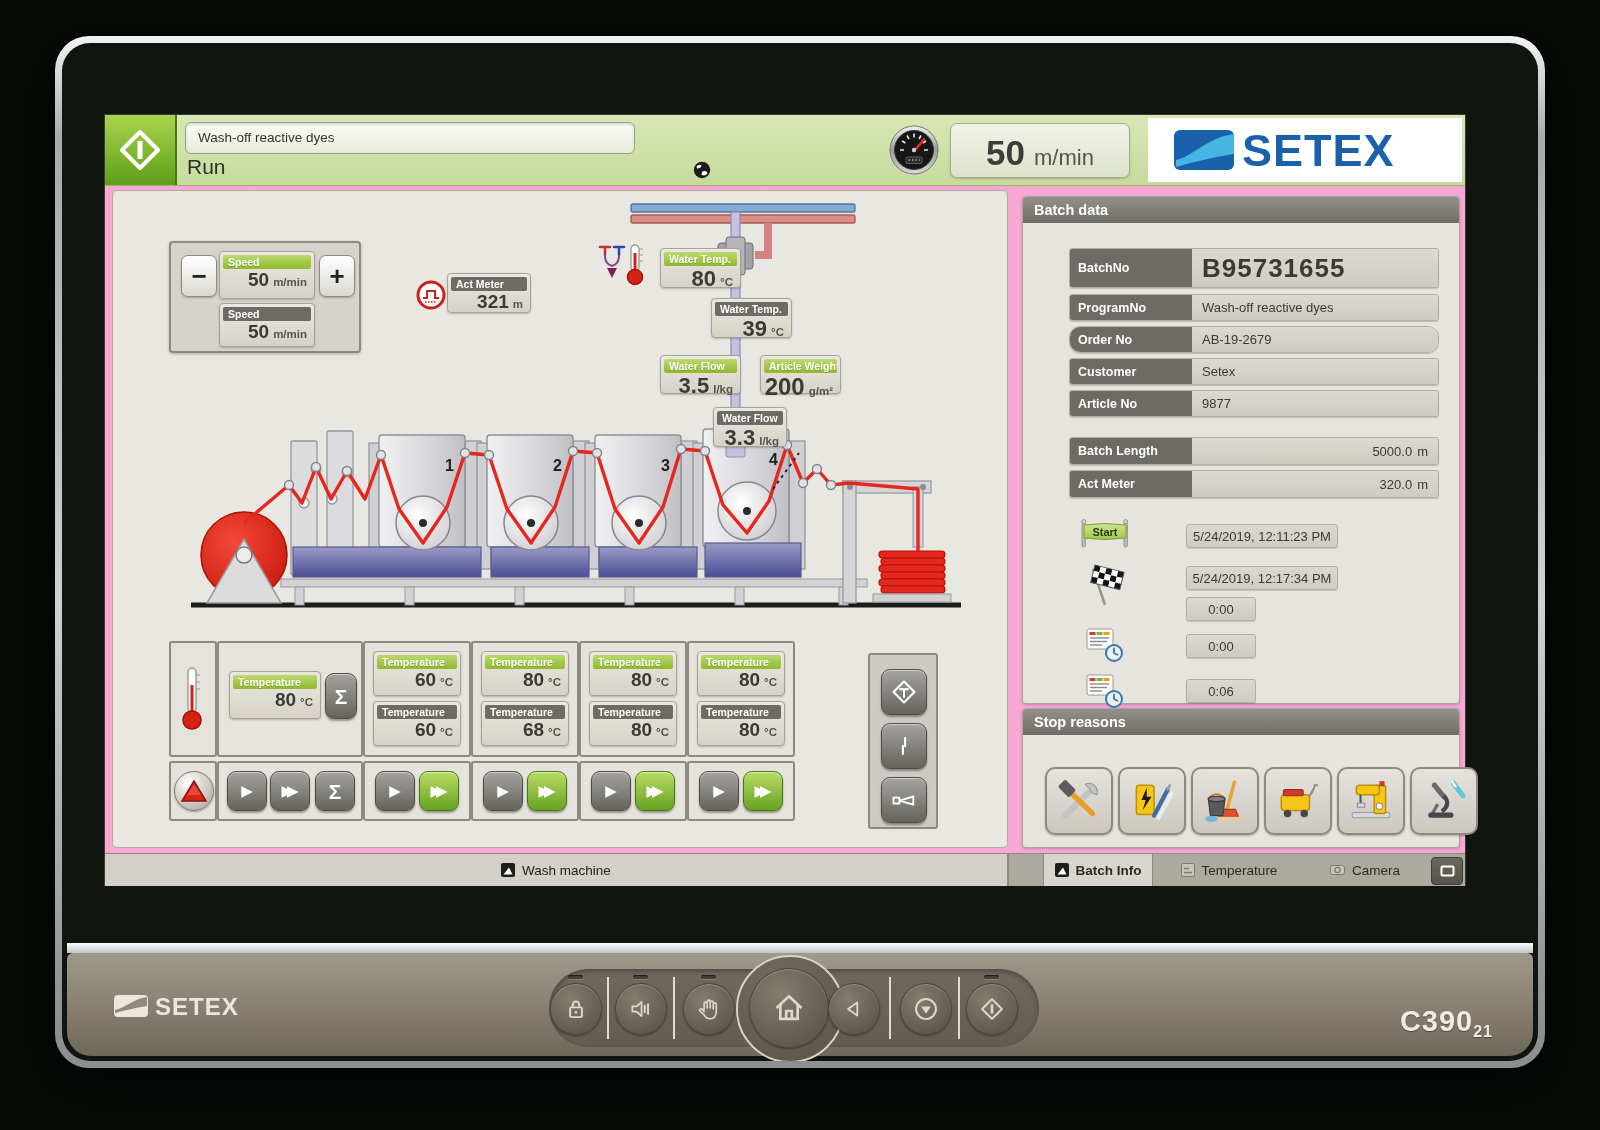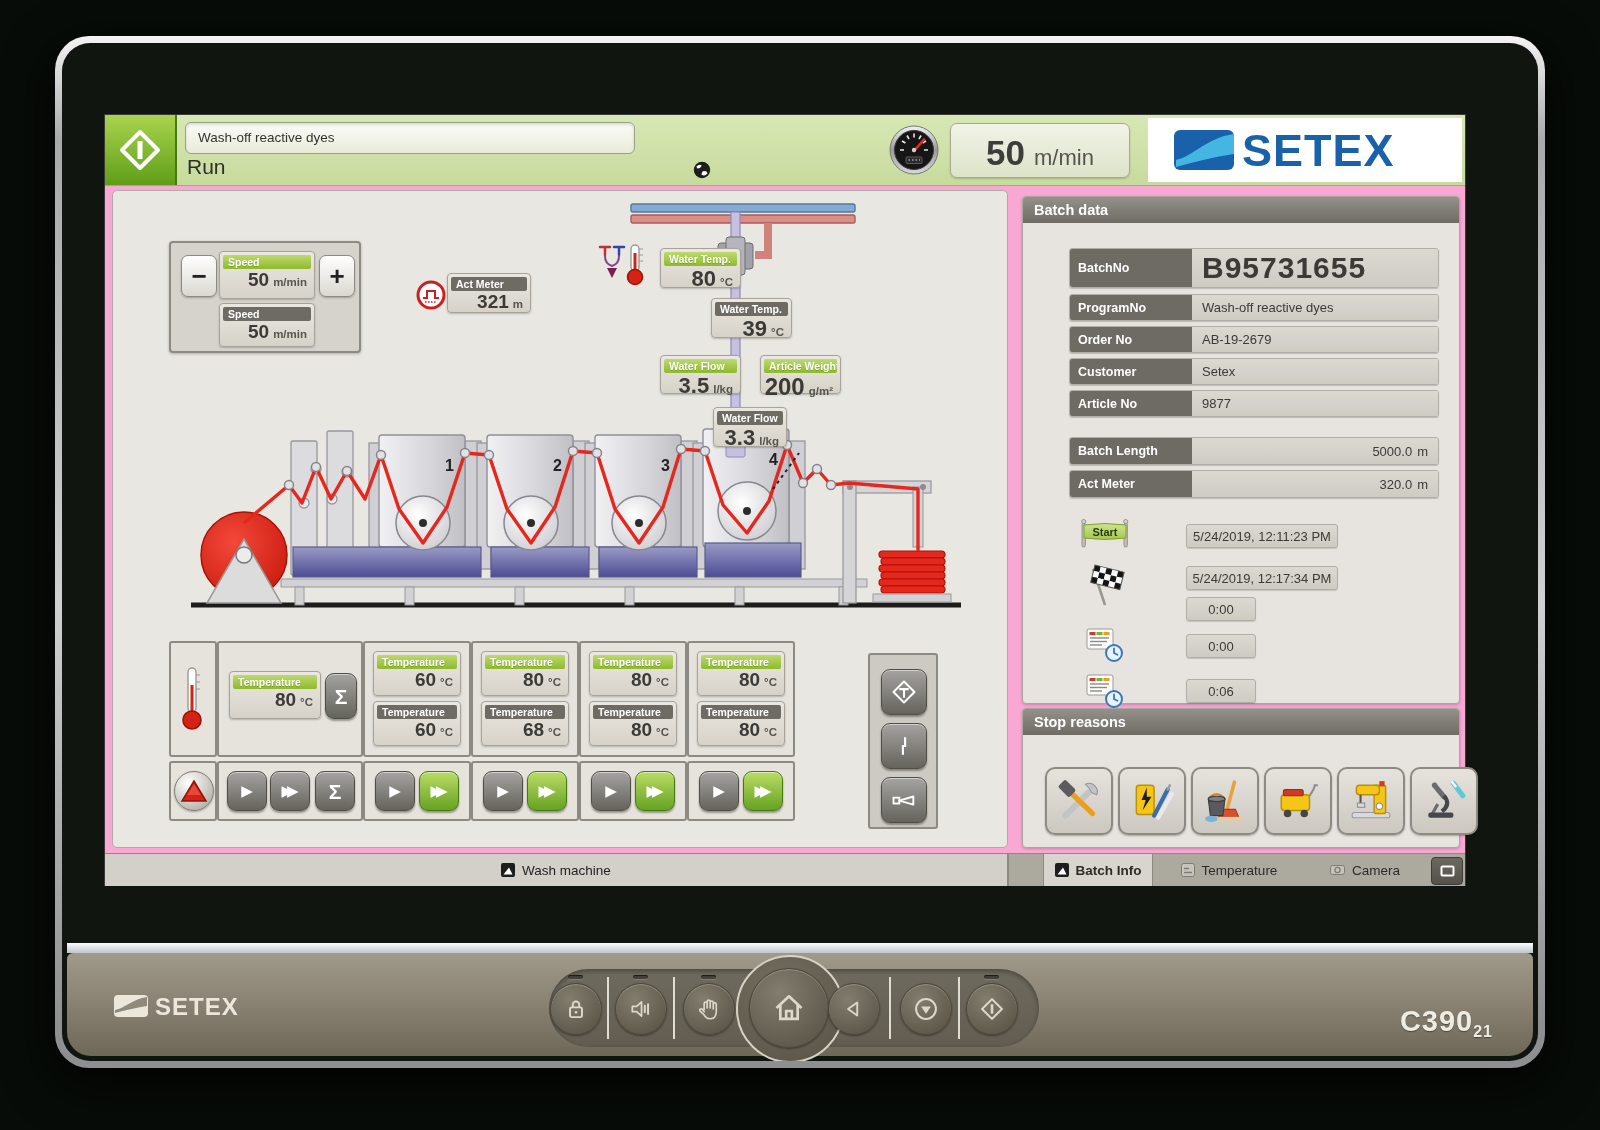--- a/index.html
+++ b/index.html
@@ -82,21 +82,21 @@
     background:radial-gradient(circle at 35% 28%,#ffffff,#c7c4bd 62%,#a19e96);
     border:1px solid #7e7b74;box-shadow:0 1px 2px rgba(0,0,0,.3);display:flex;align-items:center;justify-content:center;}
   
   .panel{position:absolute;background:#e7e4df;border:1px solid #a9a69f;border-radius:4px;box-shadow:0 1px 3px rgba(0,0,0,.2);}
   .pheader{height:26px;background:linear-gradient(#94918b,#6f6c66);color:#fff;font-size:14.5px;font-weight:bold;
     line-height:26px;padding-left:11px;border-radius:3px 3px 0 0;}
   .brow{position:absolute;left:46px;width:368px;display:flex;border:1px solid #b1aea7;border-radius:3px;
     box-shadow:0 1px 1px rgba(0,0,0,.18);overflow:hidden;}
   .brow .bl{background:#6e6b64;color:#fff;font-size:12.5px;font-weight:bold;padding:0 8px;display:flex;align-items:center;width:106px;flex:none;}
   .brow .bv{flex:1;background:linear-gradient(#dcd9d2,#cecbc3);color:#3b3a36;font-size:13px;display:flex;align-items:center;padding:0 10px;gap:5px;}
-  .brow .bv.big{font-size:30px;font-weight:bold;letter-spacing:1px;}
+  .brow .bv.big{font-size:26px;font-weight:bold;letter-spacing:1px;}
   .brow .bv.end{justify-content:flex-end;}
   .tbox{position:absolute;border:1px solid #b1aea7;border-radius:3px;background:linear-gradient(#dcd9d2,#cecbc3);
     font-size:13px;color:#3b3a36;display:flex;align-items:center;justify-content:center;box-shadow:0 1px 1px rgba(0,0,0,.15);}
   .srbtn{position:absolute;top:58px;width:64px;height:64px;border-radius:10px;border:2px solid #8d8a83;
     background:linear-gradient(#e6e3dd,#ccc8c0);box-shadow:0 1px 2px rgba(0,0,0,.28);
     display:flex;align-items:center;justify-content:center;}
   
   .tabs{position:absolute;left:0;top:738px;width:1360px;height:32px;background:#aca99f;border-top:1px solid #8d8a83;}
   .tab-left{position:absolute;left:0;top:0;width:902px;height:32px;background:#d3d0c9;border-right:2px solid #8d8a83;
     display:flex;align-items:center;justify-content:center;gap:7px;font-size:13.5px;color:#222;}
@@ -573,21 +573,21 @@
       <div class="pheader">Batch data</div>
 
       <div class="brow" style="top:51px;height:38px;">
         <span class="bl">BatchNo</span>
         <span class="bv big">B95731655</span>
       </div>
       <div class="brow" style="top:97px;height:25px;">
         <span class="bl">ProgramNo</span>
         <span class="bv">Wash-off reactive dyes</span>
       </div>
-      <div class="brow" style="top:129px;height:25px;">
+      <div class="brow" style="top:129px;height:25px;border-radius:11px;">
         <span class="bl">Order No</span>
         <span class="bv">AB-19-2679</span>
       </div>
       <div class="brow" style="top:161px;height:25px;">
         <span class="bl">Customer</span>
         <span class="bv">Setex</span>
       </div>
       <div class="brow" style="top:193px;height:25px;">
         <span class="bl">Article No</span>
         <span class="bv">9877</span>

